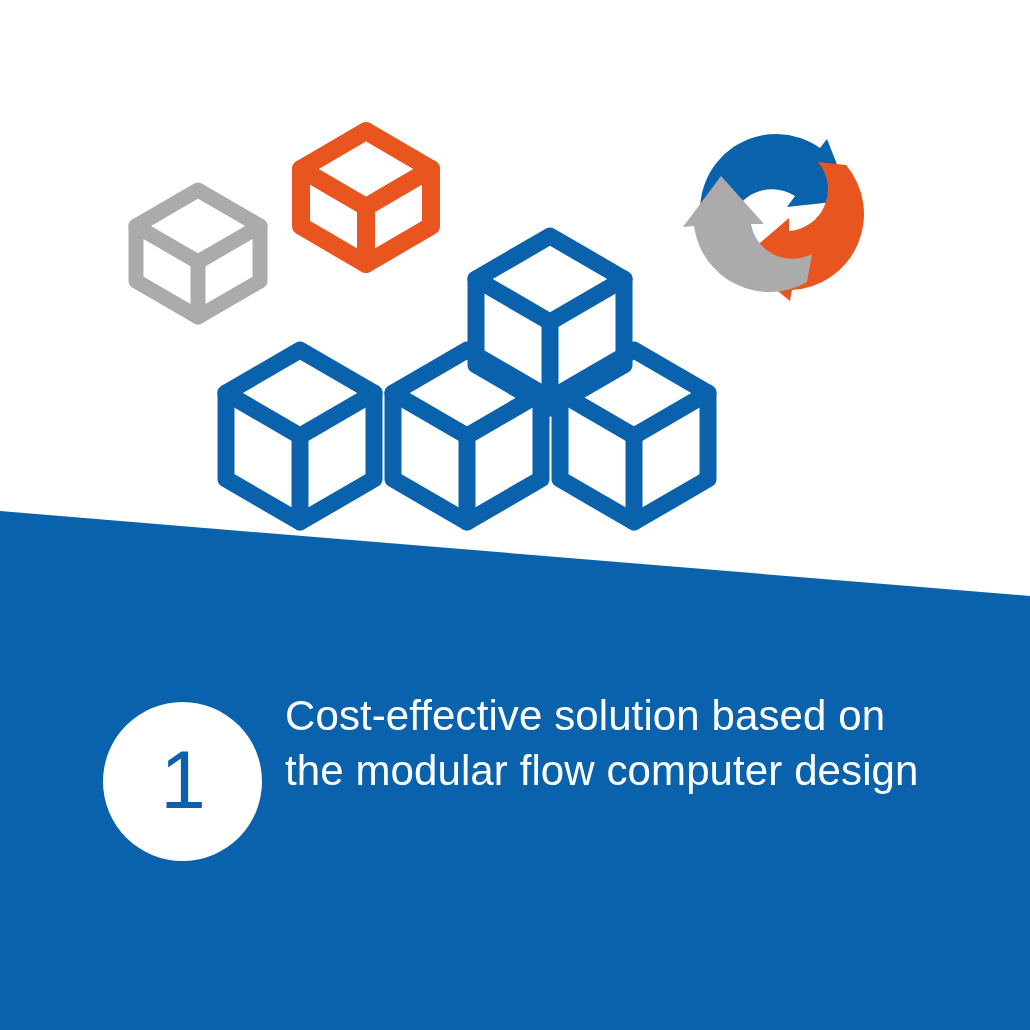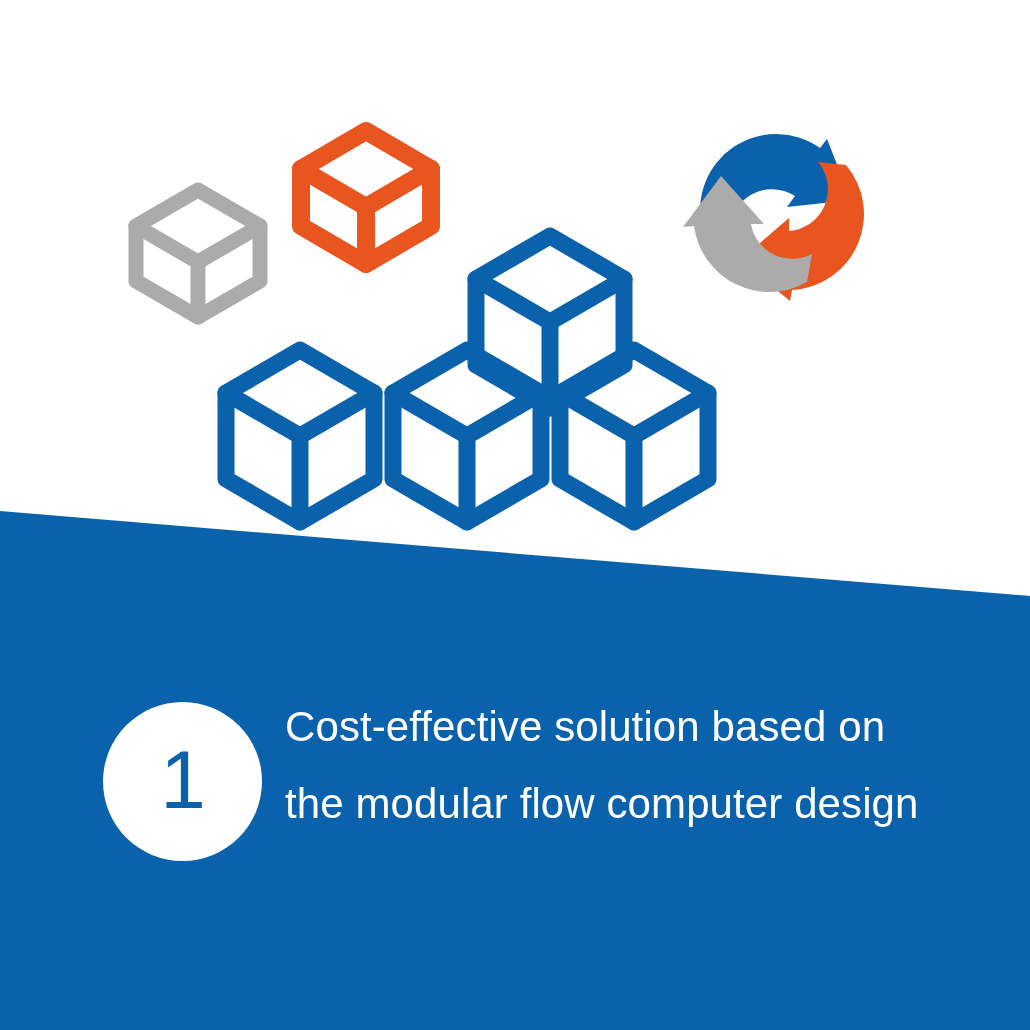--- a/index.html
+++ b/index.html
@@ -67,21 +67,21 @@
     margin-top: -4px;
   }
   #headline {
     position: absolute;
     left: 285px;
     top: 688px;
     width: 640px;
     pointer-events: auto;
     font-family: "Liberation Sans", sans-serif;
     font-size: 42px;
-    line-height: 77px;
+    line-height: 55px;
     font-weight: 400;
     color: #ffffff;
     letter-spacing: 0.1px;
   }
 </style>
 </head>
 <body>
 
 <div id="card">
 

